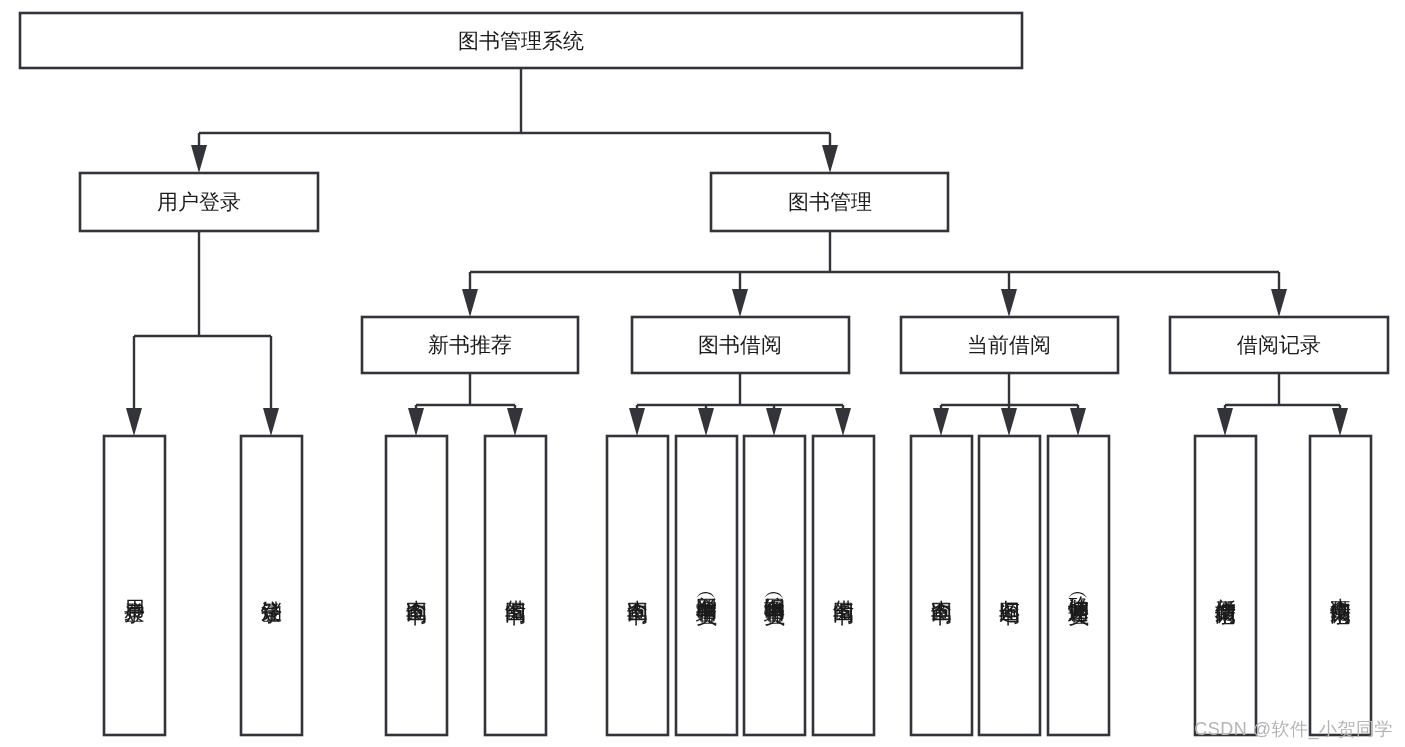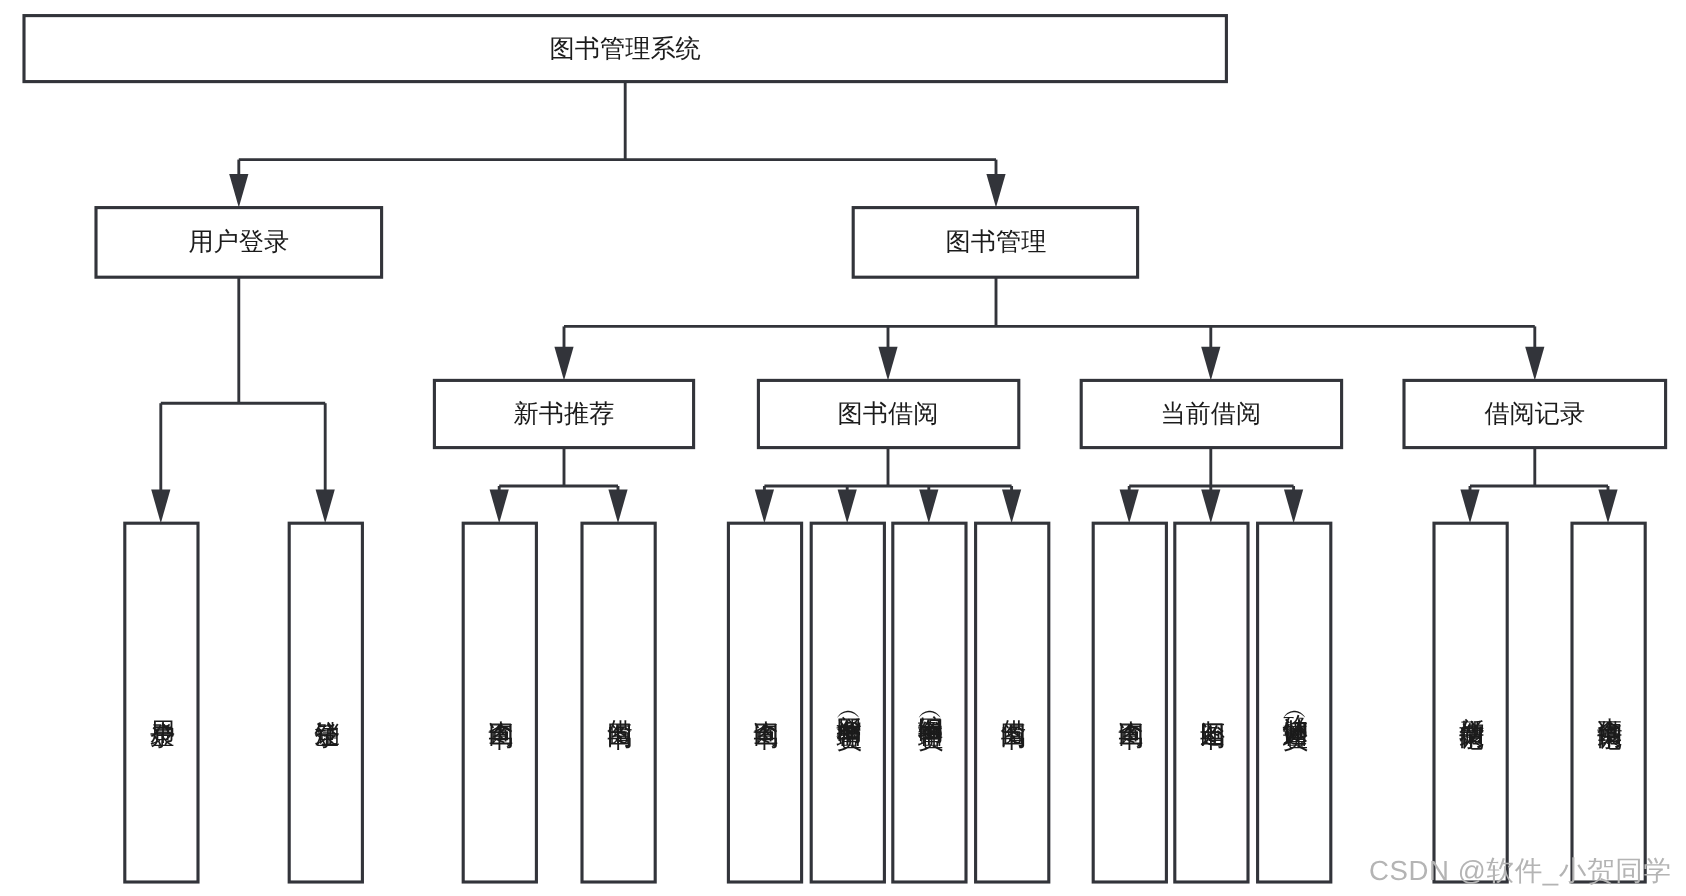--- a/index.html
+++ b/index.html
@@ -64,21 +64,21 @@
     stroke-linecap: butt;
   }
   .arrowhead {
     fill: #32343a;
   }
   .watermark {
     position: absolute;
     right: 12px;
     bottom: 6px;
     font-family: "Liberation Sans", sans-serif;
-    font-size: 23px;
+    font-size: 18px;
     color: #b4b4b4;
     letter-spacing: 0.5px;
     white-space: nowrap;
     user-select: none;
   }
 </style>
 </head>
 <body>
 
 <div id="diagram-root">

